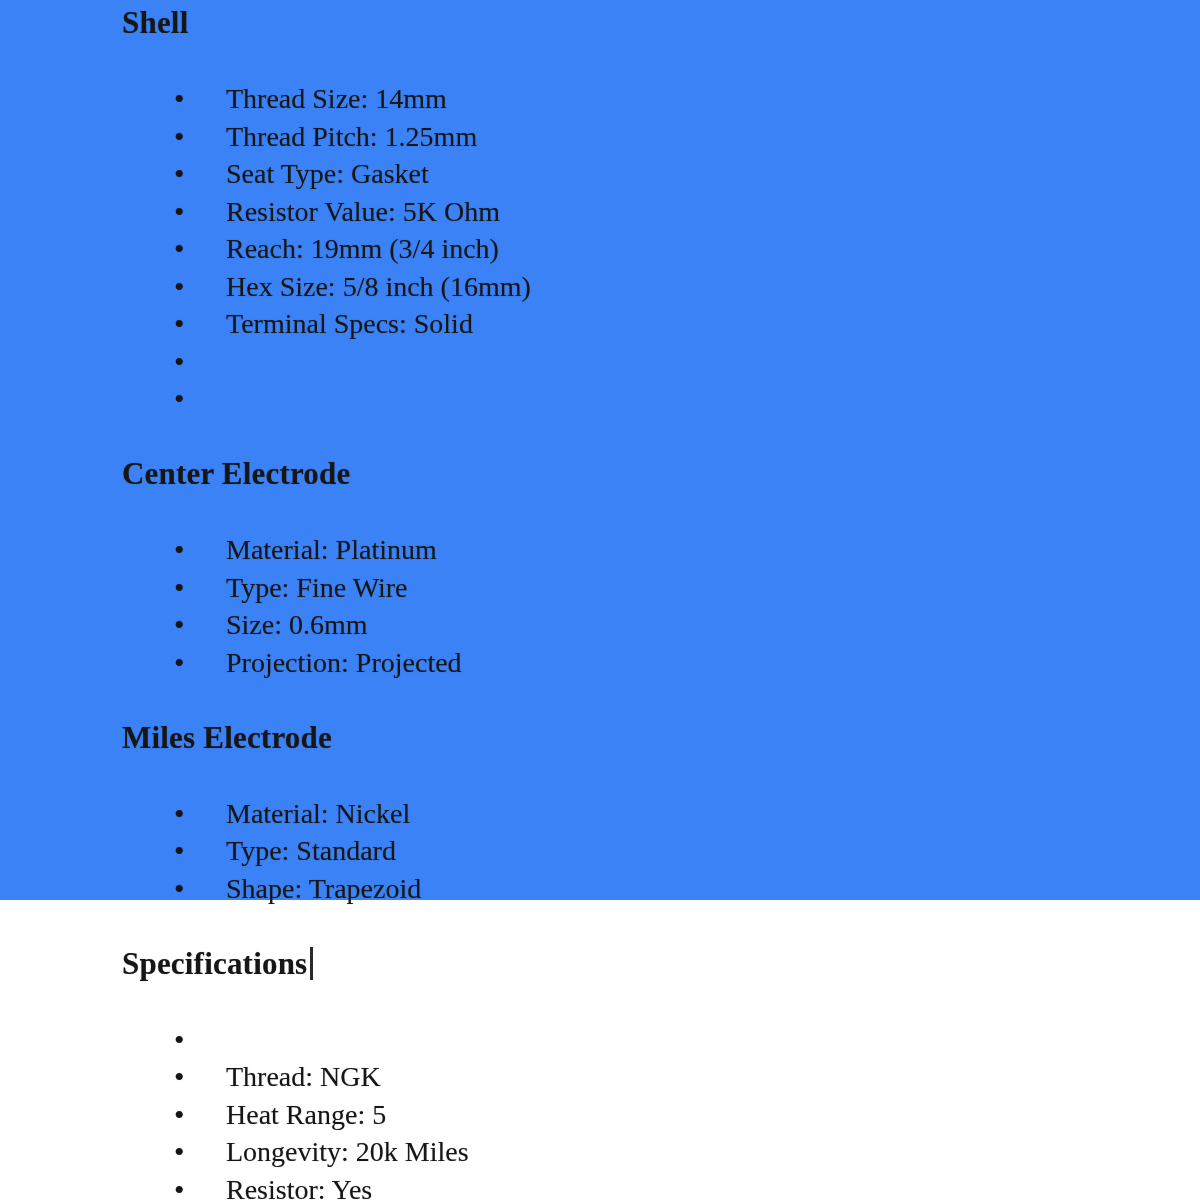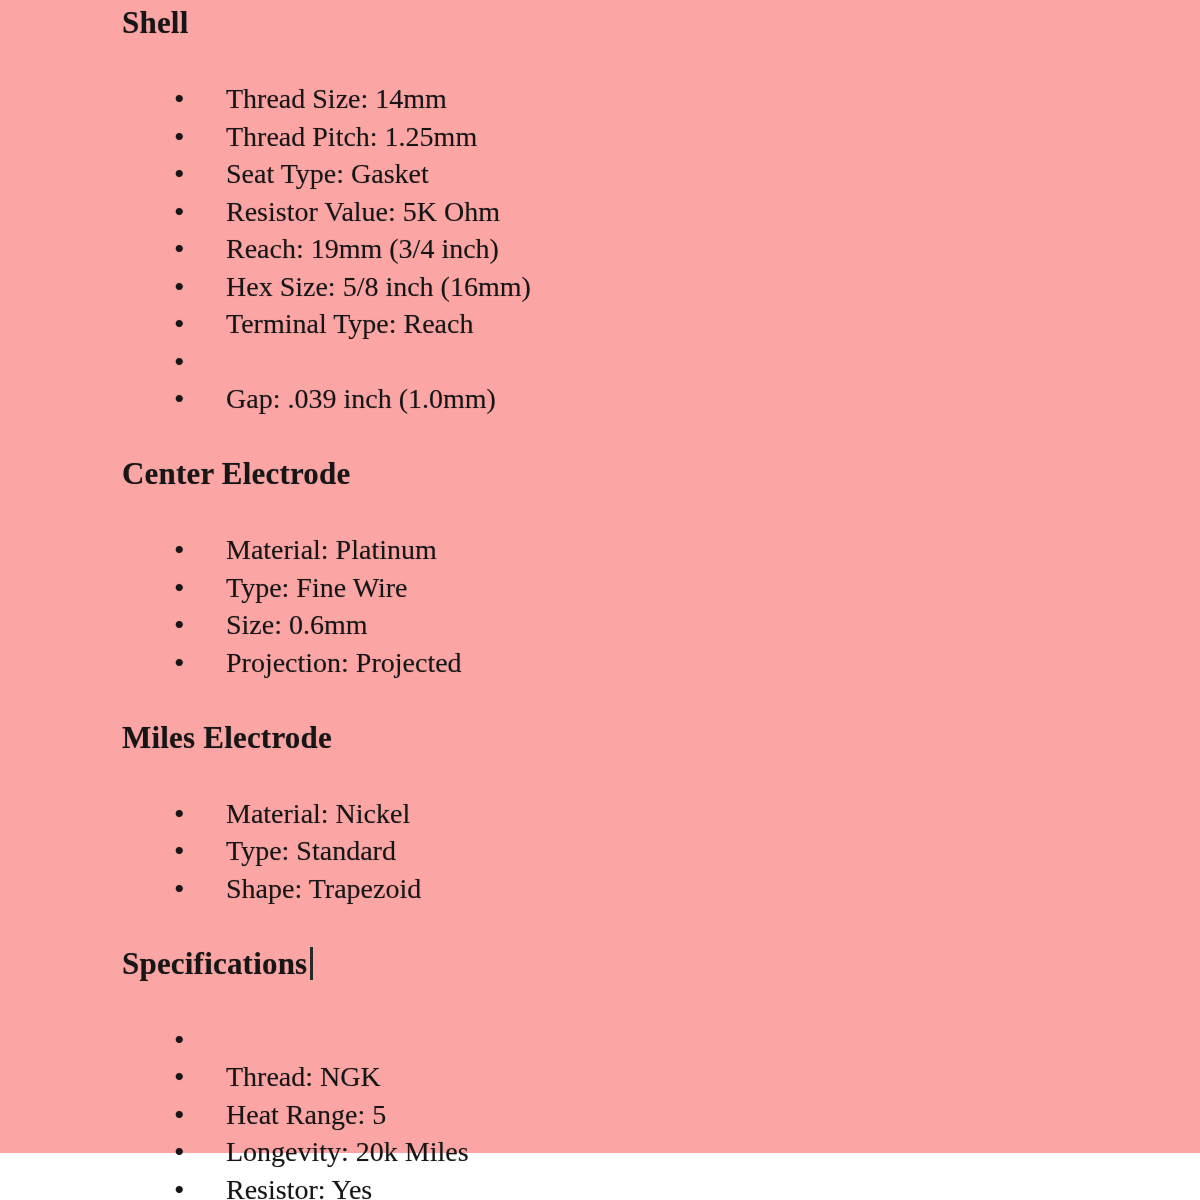--- a/index.html
+++ b/index.html
@@ -10,23 +10,23 @@
   body {
     width: 1200px;
     height: 1200px;
     overflow: hidden;
     font-family: "Liberation Serif", "DejaVu Serif", serif;
     color: #161616;
   }
   .page {
     box-sizing: border-box;
     width: 1200px;
-    height: 1153px;
+    height: 900px;
     padding: 4px 40px 18px 122px;
-    background: #fca5a5;
+    background: #3b82f6;
   }
   .doc-text {
     text-shadow: 0 0 1px rgba(20,20,20,0.35);
   }
   h2.section-heading {
     font-size: 31px;
     line-height: 38px;
     font-weight: 700;
     margin: 0;
     letter-spacing: 0.2px;
@@ -68,23 +68,23 @@
 
   <section>
     <h2 class="section-heading">Shell</h2>
     <ul class="bullet-list">
       <li><span class="bullet">•</span><span class="li-text">Thread Size: 14mm</span></li>
       <li><span class="bullet">•</span><span class="li-text">Thread Pitch: 1.25mm</span></li>
       <li><span class="bullet">•</span><span class="li-text">Seat Type: Gasket</span></li>
       <li><span class="bullet">•</span><span class="li-text">Resistor Value: 5K Ohm</span></li>
       <li><span class="bullet">•</span><span class="li-text">Reach: 19mm (3/4 inch)</span></li>
       <li><span class="bullet">•</span><span class="li-text">Hex Size: 5/8 inch (16mm)</span></li>
-      <li><span class="bullet">•</span><span class="li-text">Terminal Type: Reach</span></li>
+      <li><span class="bullet">•</span><span class="li-text">Terminal Specs: Solid</span></li>
       <li><span class="bullet">•</span></li>
-      <li><span class="bullet">•</span><span class="li-text">Gap: .039 inch (1.0mm)</span></li>
+      <li><span class="bullet">•</span></li>
     </ul>
   </section>
 
   <section>
     <h2 class="section-heading">Center Electrode</h2>
     <ul class="bullet-list">
       <li><span class="bullet">•</span><span class="li-text">Material: Platinum</span></li>
       <li><span class="bullet">•</span><span class="li-text">Type: Fine Wire</span></li>
       <li><span class="bullet">•</span><span class="li-text">Size: 0.6mm</span></li>
       <li><span class="bullet">•</span><span class="li-text">Projection: Projected</span></li>

